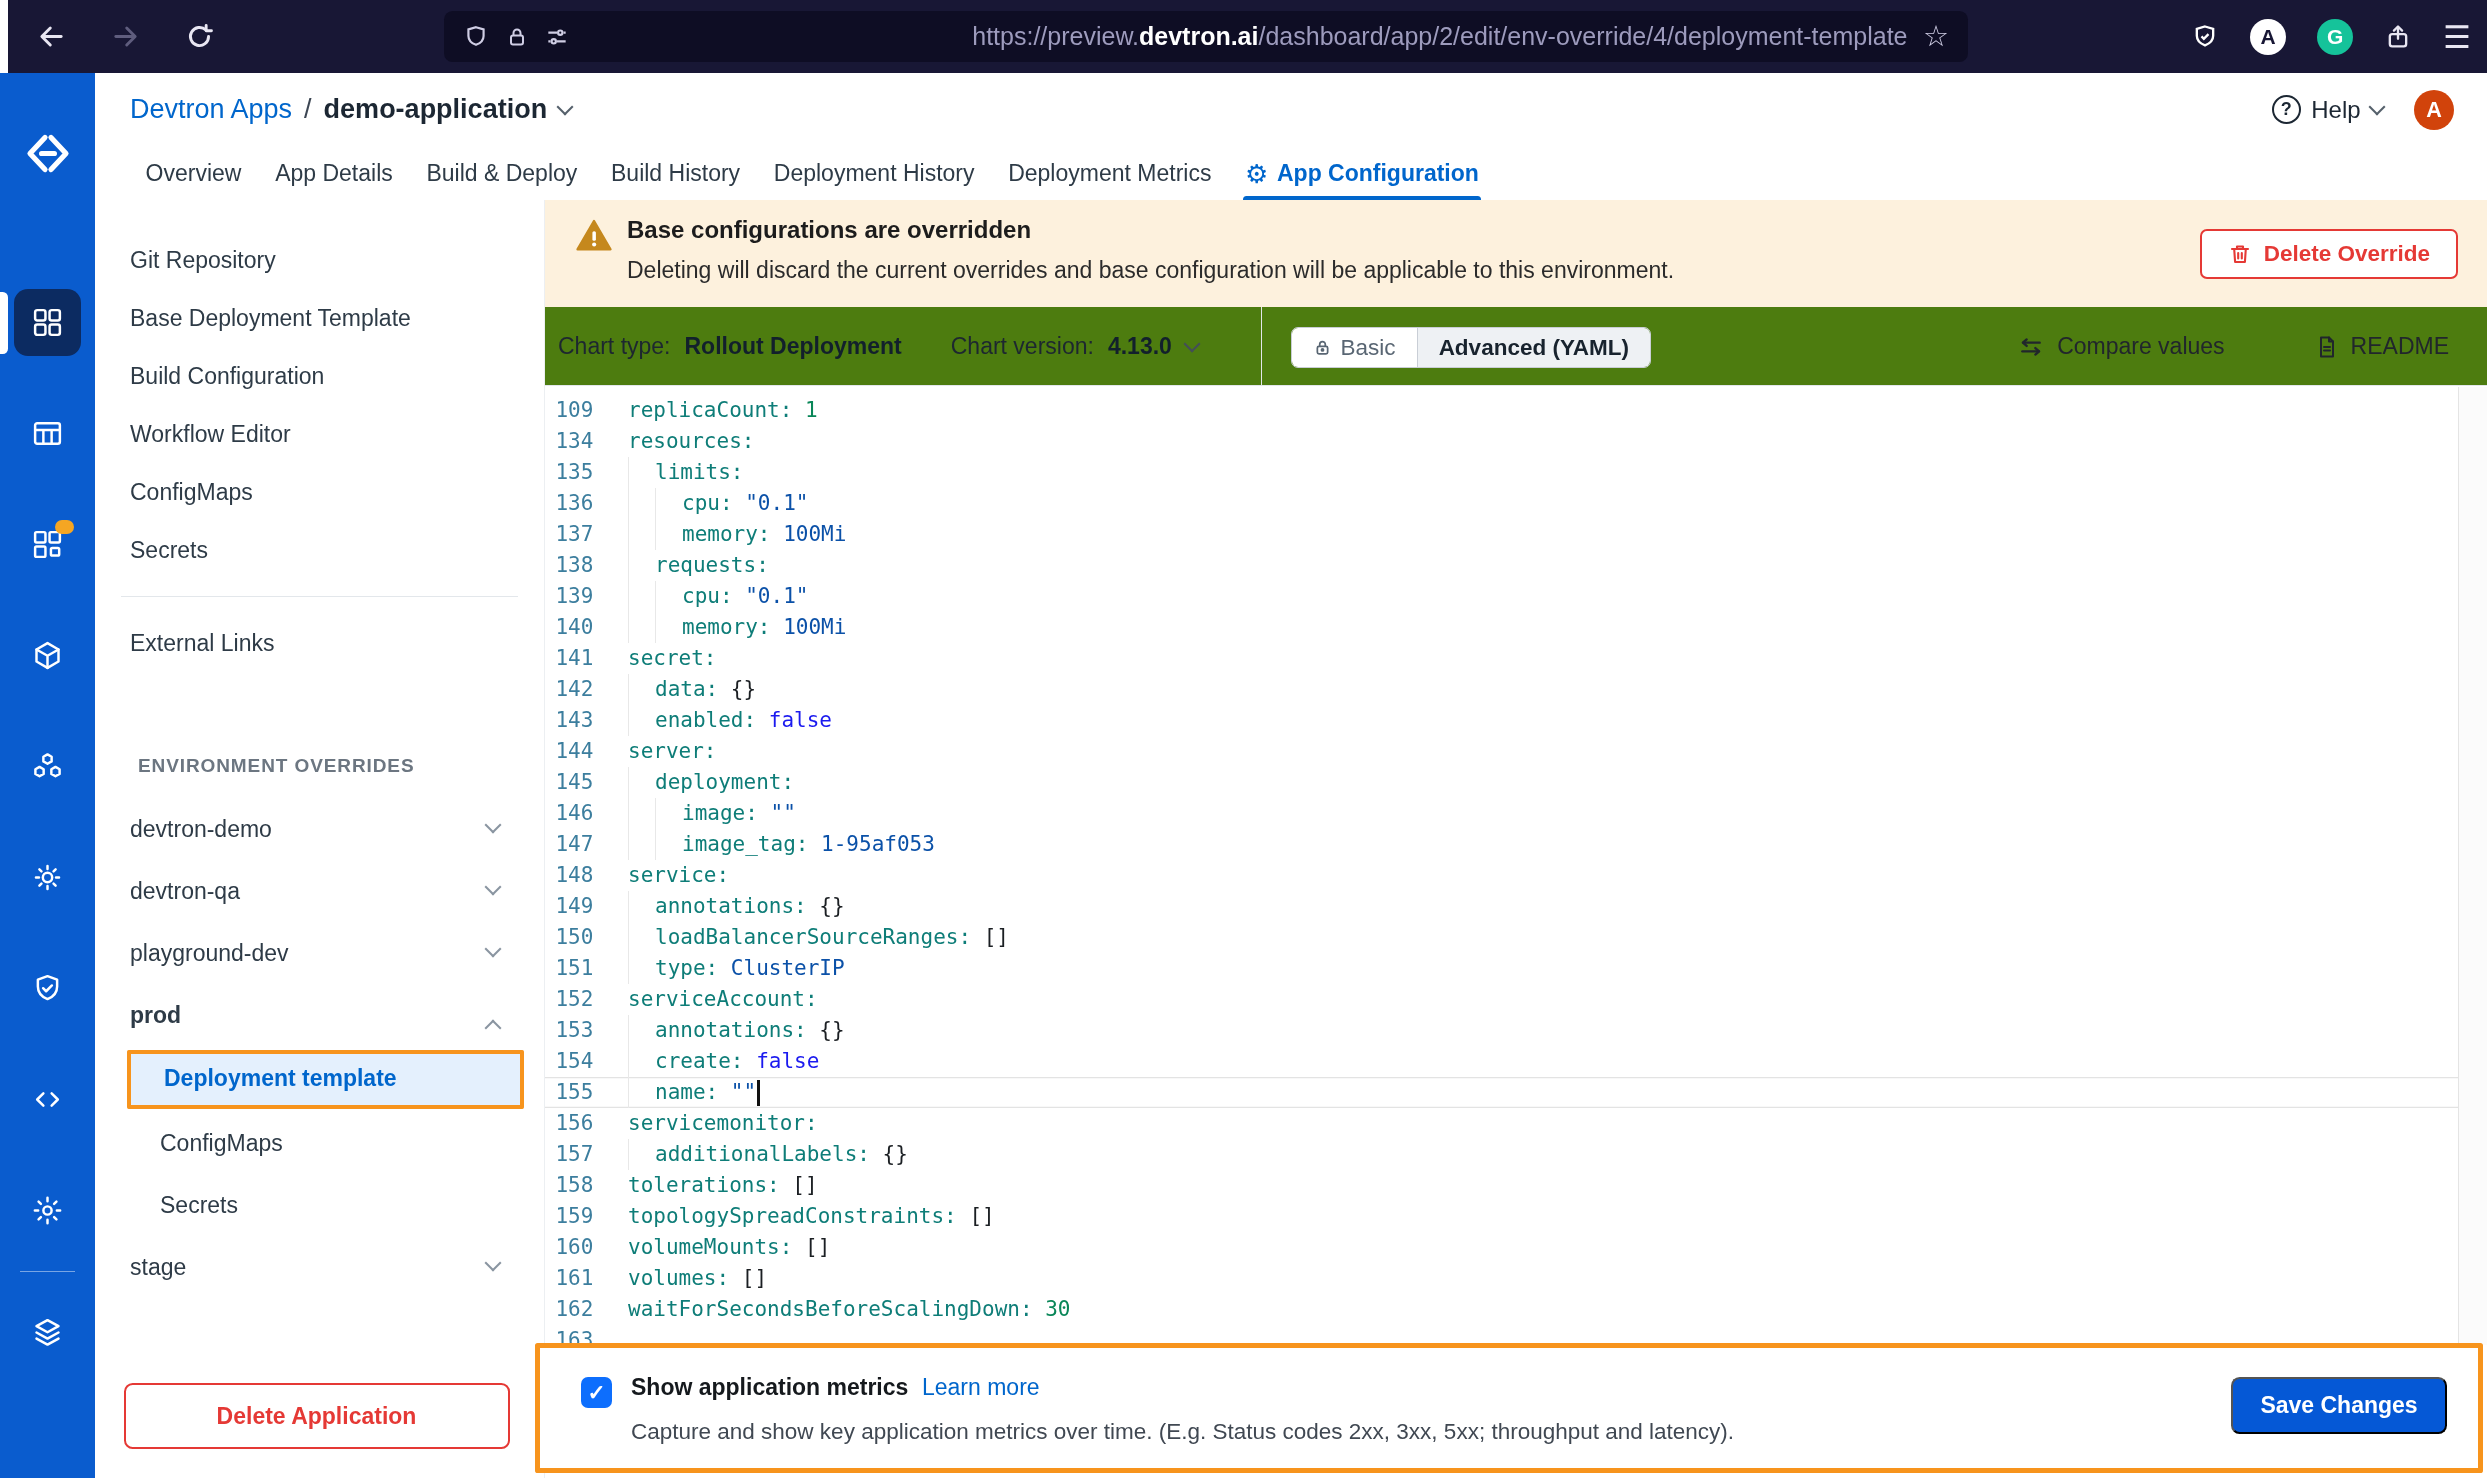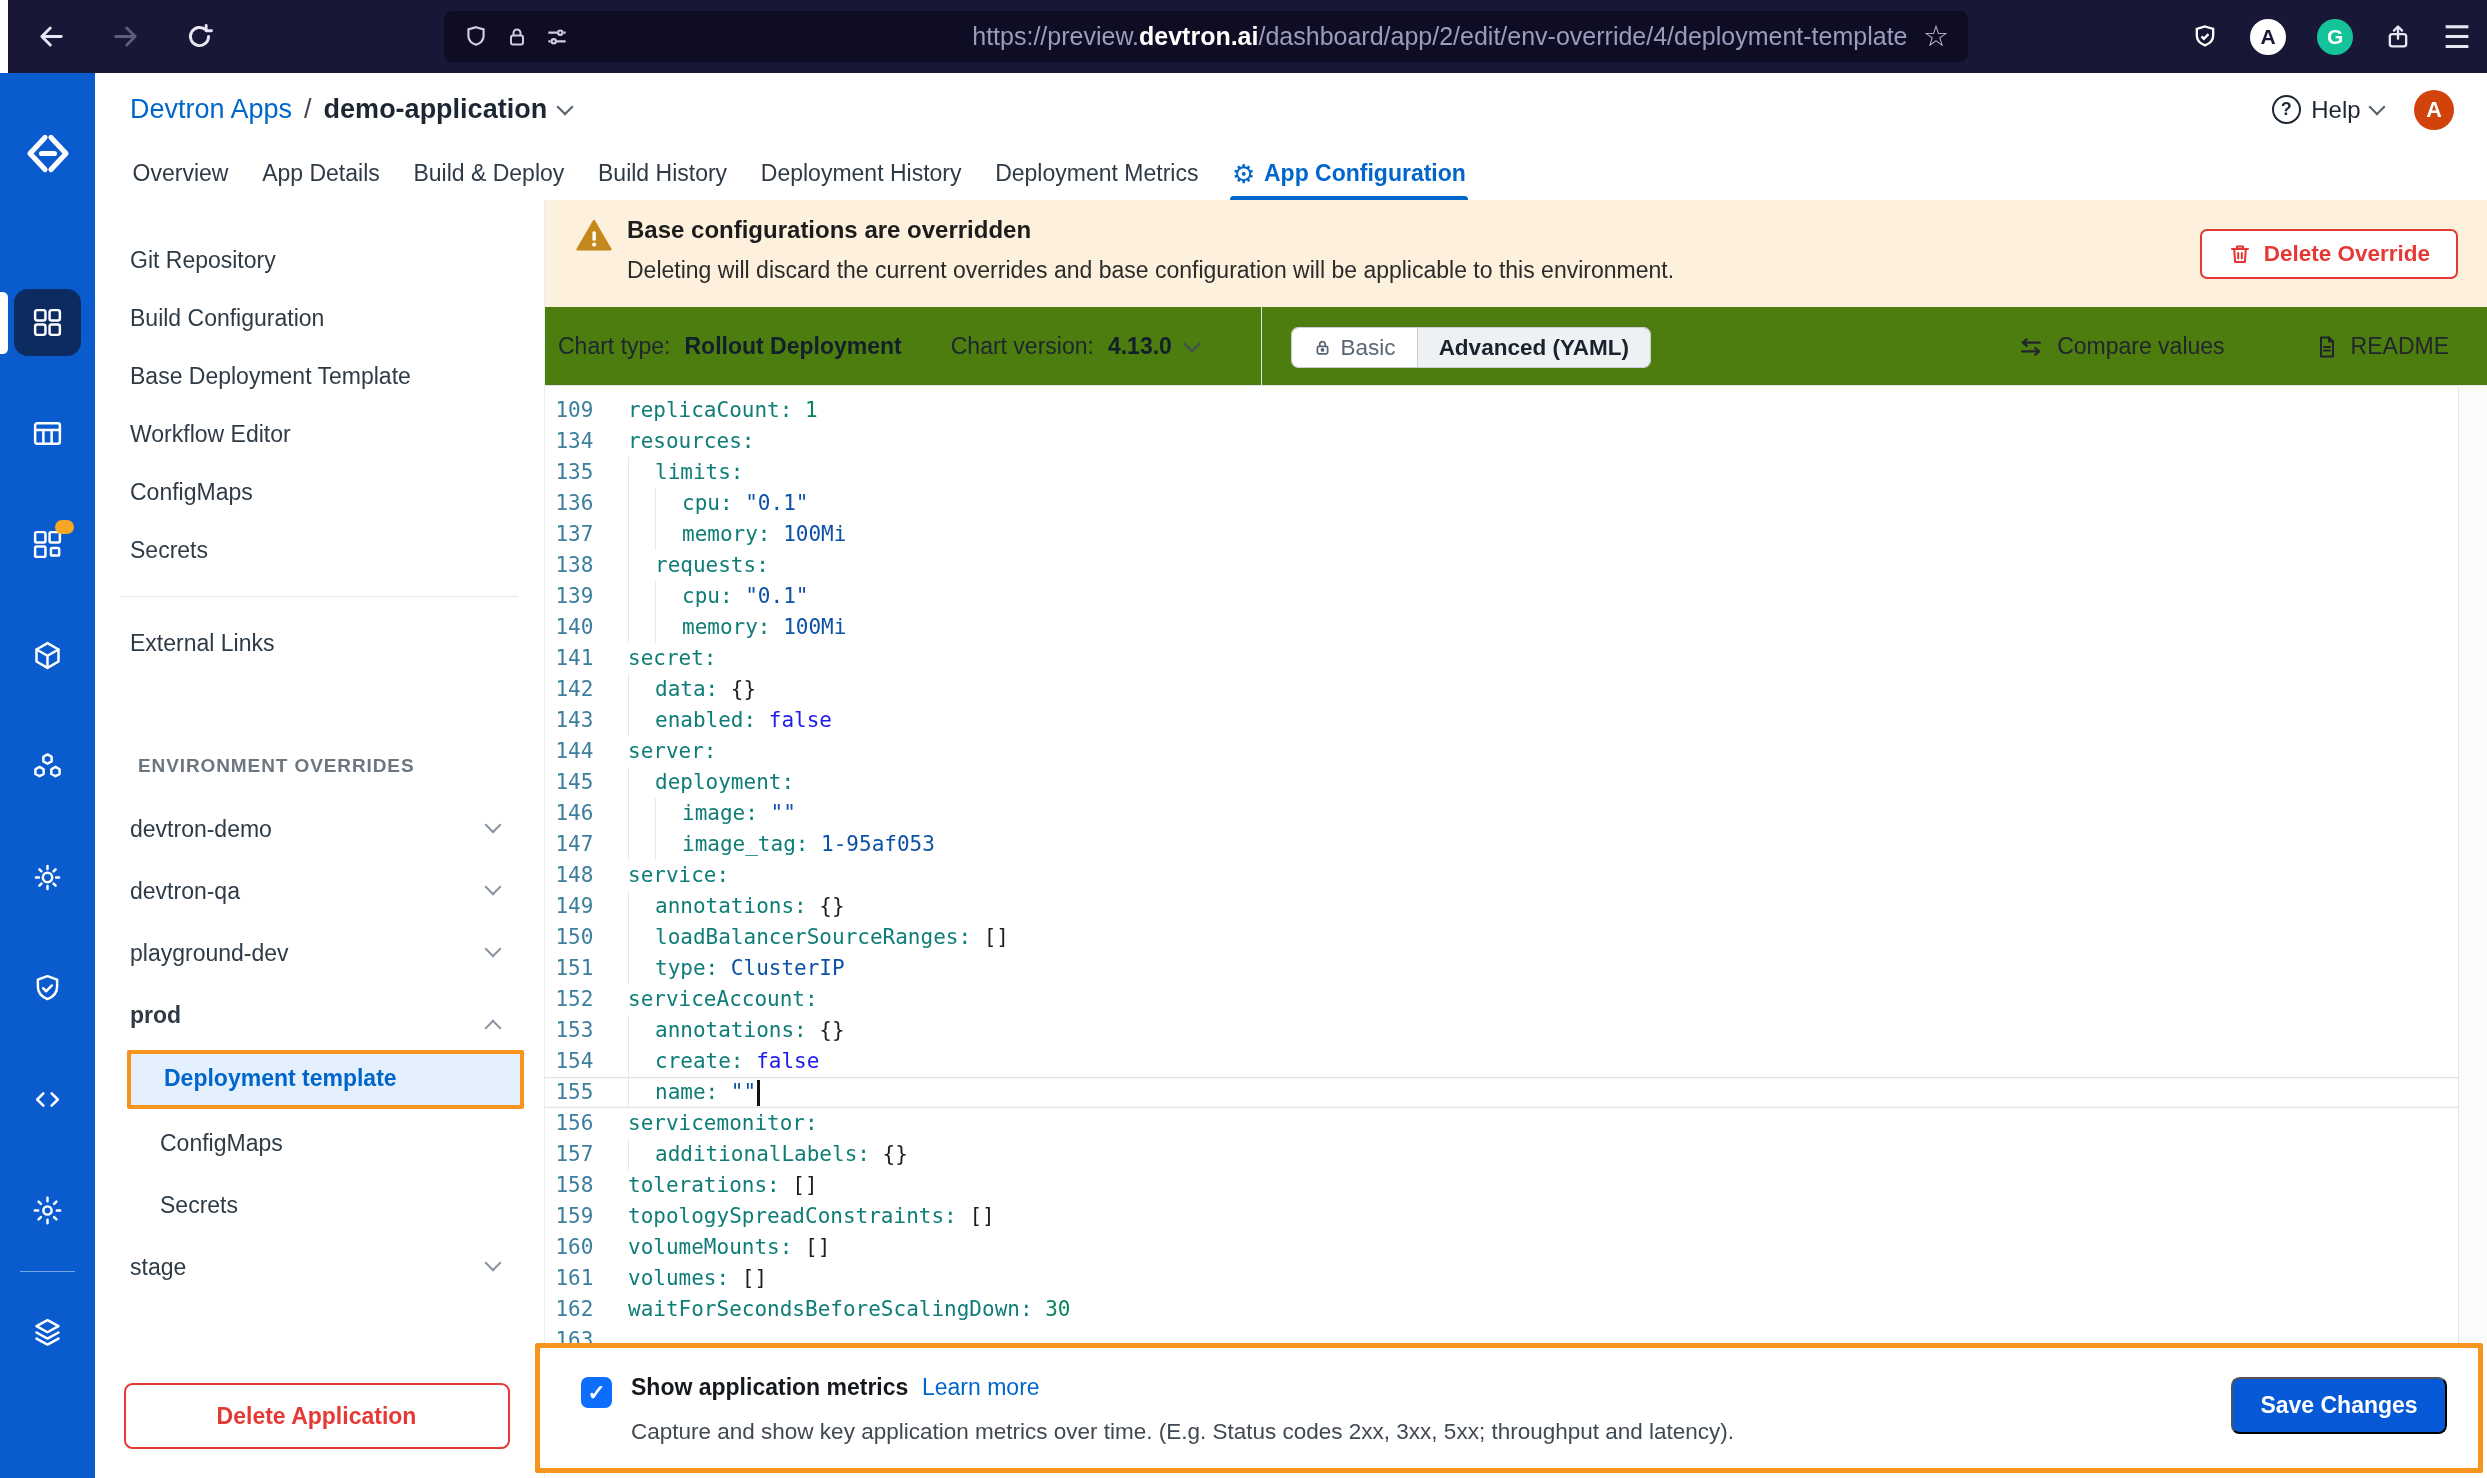--- a/index.html
+++ b/index.html
@@ -46,21 +46,21 @@
   .chev.up { transform:rotate(-135deg); margin-top:7px; }
   .hdr-right { position:absolute; right:33px; top:0; height:73px; display:flex; align-items:center; gap:31px; }
   .help { display:flex; align-items:center; gap:10.4px; font-size:24px; color:#1c2733; }
   .help-q { width:29px; height:29px; border:2.6px solid #1c2733; border-radius:50%; display:flex; align-items:center;
             justify-content:center; font-size:18px; font-weight:700; }
   .avatar { width:40px; height:40px; border-radius:50%; background:#d1430b; color:#fff; font-weight:700; font-size:21.6px;
             display:flex; align-items:center; justify-content:center; }
 
   
   .tabbar { position:absolute; left:95px; top:147px; width:2392px; height:54px; background:#fff;
-            border-bottom:0.9px solid #dfe3e8; display:flex; align-items:center; gap:28.5px; padding-left:35px; }
+            border-bottom:0.9px solid #dfe3e8; display:flex; align-items:center; gap:28.5px; padding-left:48px; }
   .tab { position:relative; height:54px; display:flex; align-items:center; gap:8.6px; font-size:23px; color:#2e3b47; padding:0 2.6px; }
   .tab.active { color:#0066cc; font-weight:600; }
   .tab.active::after { content:""; position:absolute; left:0; right:0; bottom:-0.9px; height:5.2px; background:#0066cc; border-radius:3.5px 3.5px 0 0; }
   .tab .gear { font-family:"DejaVu Sans", sans-serif; font-size:26px; line-height:1; }
 
   
   .sidebar { position:absolute; left:95px; top:200px; width:449px; height:1278px; background:#fff; padding-top:31px; }
   .side-item { height:58px; line-height:58px; padding-left:35px; font-size:23px; color:#2e3b47; }
   .side-div { height:0.9px; background:#e3e7eb; margin:17.3px 26px; }
   .side-section { margin:83px 0 21px; padding-left:43px; font-size:19px; font-weight:700; letter-spacing:0.9px; color:#6c7681; }
@@ -334,22 +334,22 @@
       </div>
       <div class="tab active">
         <span class="gear">⚙</span>
         <span>App Configuration</span>
       </div>
     </div>
 
   <div class="sidebar">
     <div id="side-items">
         <div class="side-item">Git Repository</div>
+        <div class="side-item">Base Deployment Template</div>
         <div class="side-item">Build Configuration</div>
-        <div class="side-item">Base Deployment Template</div>
         <div class="side-item">Workflow Editor</div>
         <div class="side-item">ConfigMaps</div>
         <div class="side-item">Secrets</div>
       </div>
     <div class="side-div"></div>
     <div class="side-item">External Links</div>
     <div class="side-section">ENVIRONMENT OVERRIDES</div>
     <div id="env-list">
         <div class="env-row"><span>devtron-demo</span><span class="chev"></span></div>
         <div class="env-row"><span>devtron-qa</span><span class="chev"></span></div>

